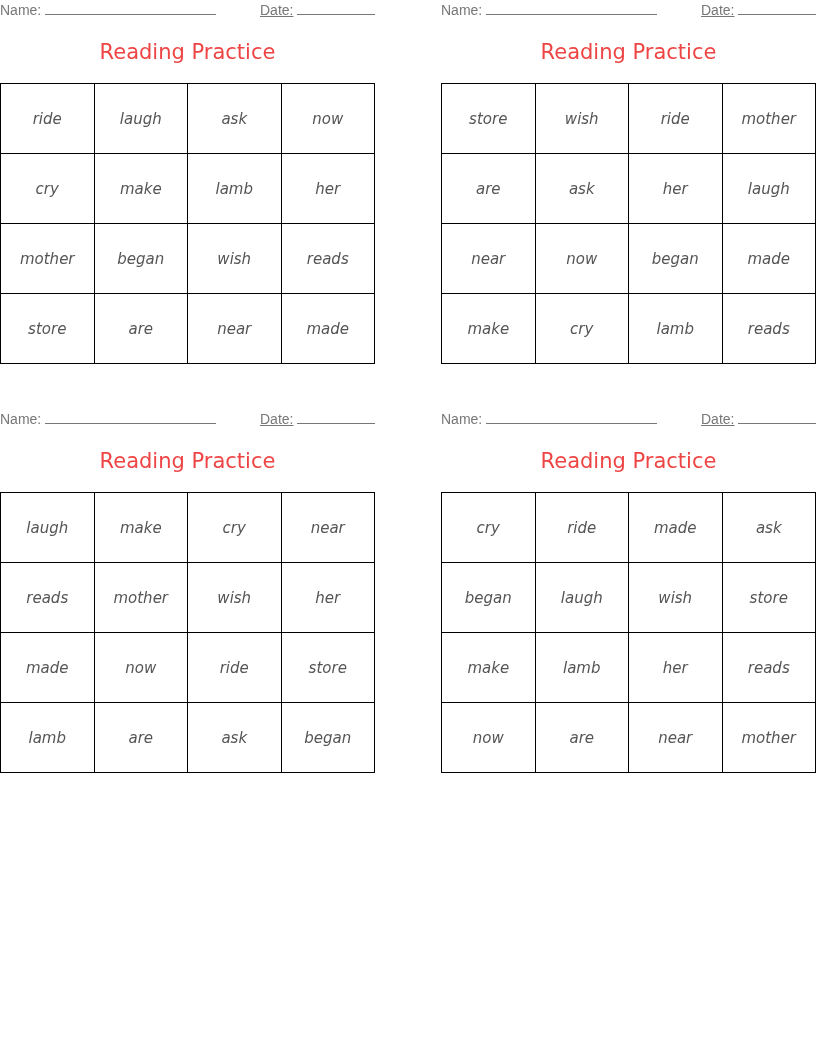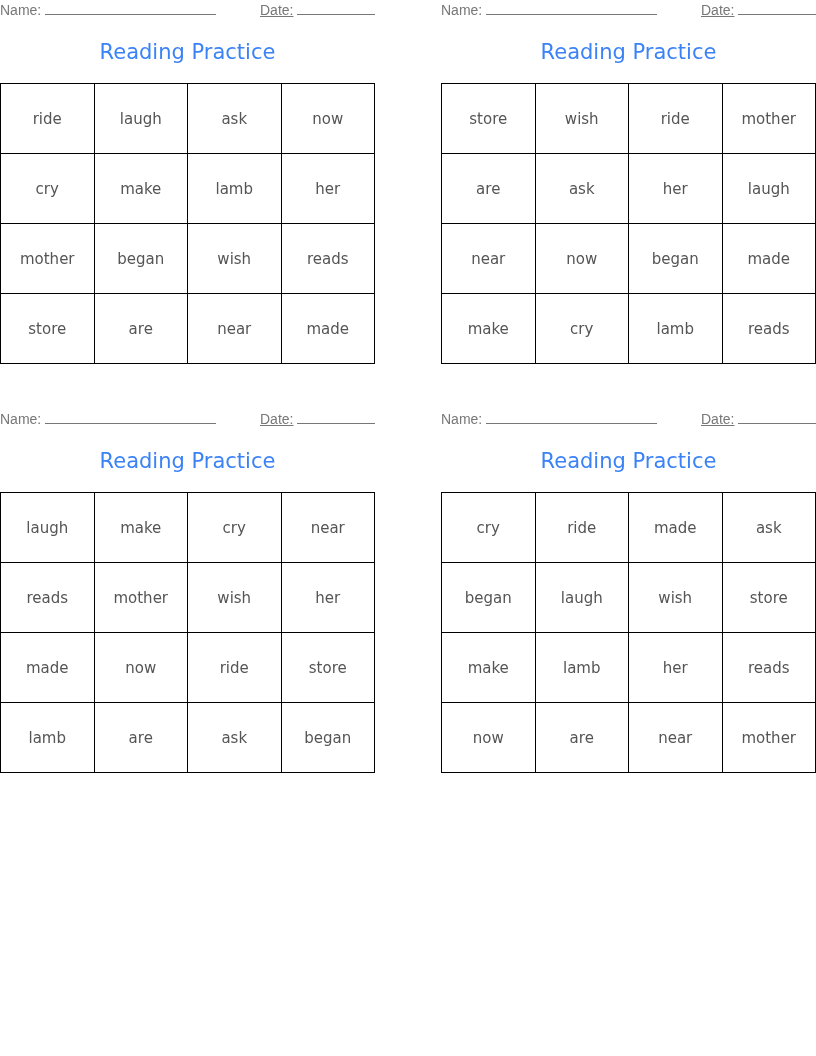--- a/index.html
+++ b/index.html
@@ -6,22 +6,22 @@
   body { width: 816px; height: 1056px; position: relative; overflow: hidden; }
   .card { position: absolute; width: 375px; }
   .hdr { position: absolute; top: 0; left: 0; width: 375px; height: 20px;
          font-family: "Liberation Sans", sans-serif; font-size: 14px; color: #777777; }
   .hdr .name { position: absolute; left: 0; top: 2px; white-space: nowrap; text-align: right; }
   .hdr .date { position: absolute; left: 260px; top: 2px; white-space: nowrap; text-decoration: underline; }
   .line { display: inline-block; border-bottom: 1px solid #777777; height: 12px; vertical-align: baseline; margin-left: 4px; }
   .line.n { width: 171px; }
   .line.d { width: 78px; }
   .title { position: absolute; top: 40px; left: 0; width: 375px; text-align: center;
-           font-family: "DejaVu Sans", sans-serif; font-size: 21px; color: #3b82f6; }
-  table.grid { position: absolute; top: 83px; left: 0; border-collapse: collapse; table-layout: fixed; }
+           font-family: "DejaVu Sans", sans-serif; font-size: 21px; color: #ef4444; }
+  table.grid { position: absolute; top: 83px; left: 0; border-collapse: collapse; table-layout: fixed; font-style: italic; }
   table.grid td { width: 92.5px; height: 69px; border: 1px solid #000000; text-align: center; vertical-align: middle;
                   font-family: "DejaVu Sans", sans-serif; font-size: 15px; color: #555555; padding: 0; }
 </style>
 </head>
 <body>
 
 <div id="cards">
     <div class="card" style="left: 0px; top: 0px;">
     <div class="hdr">
       <span class="name"><span>Name:</span><span class="line n"></span></span>

